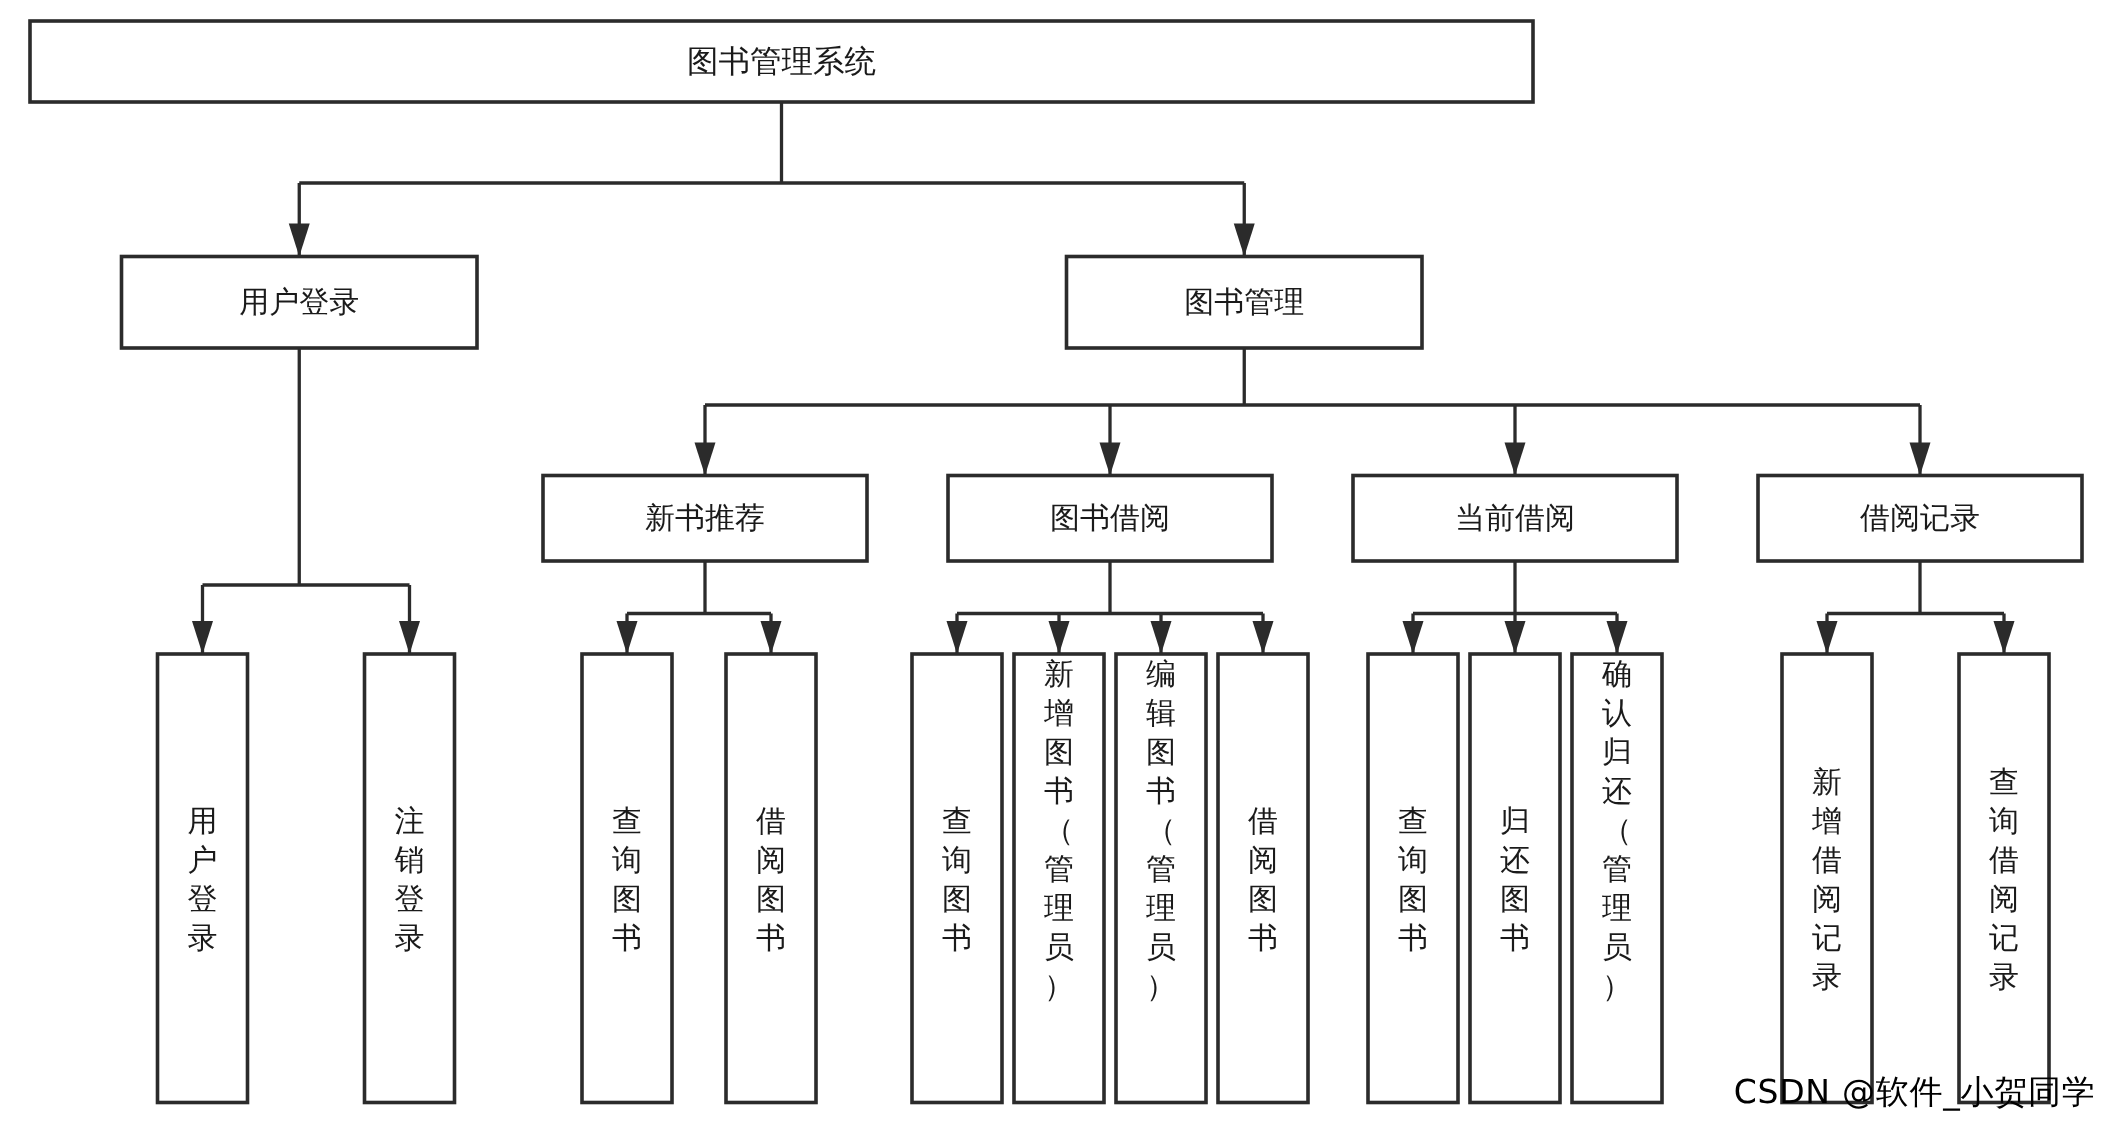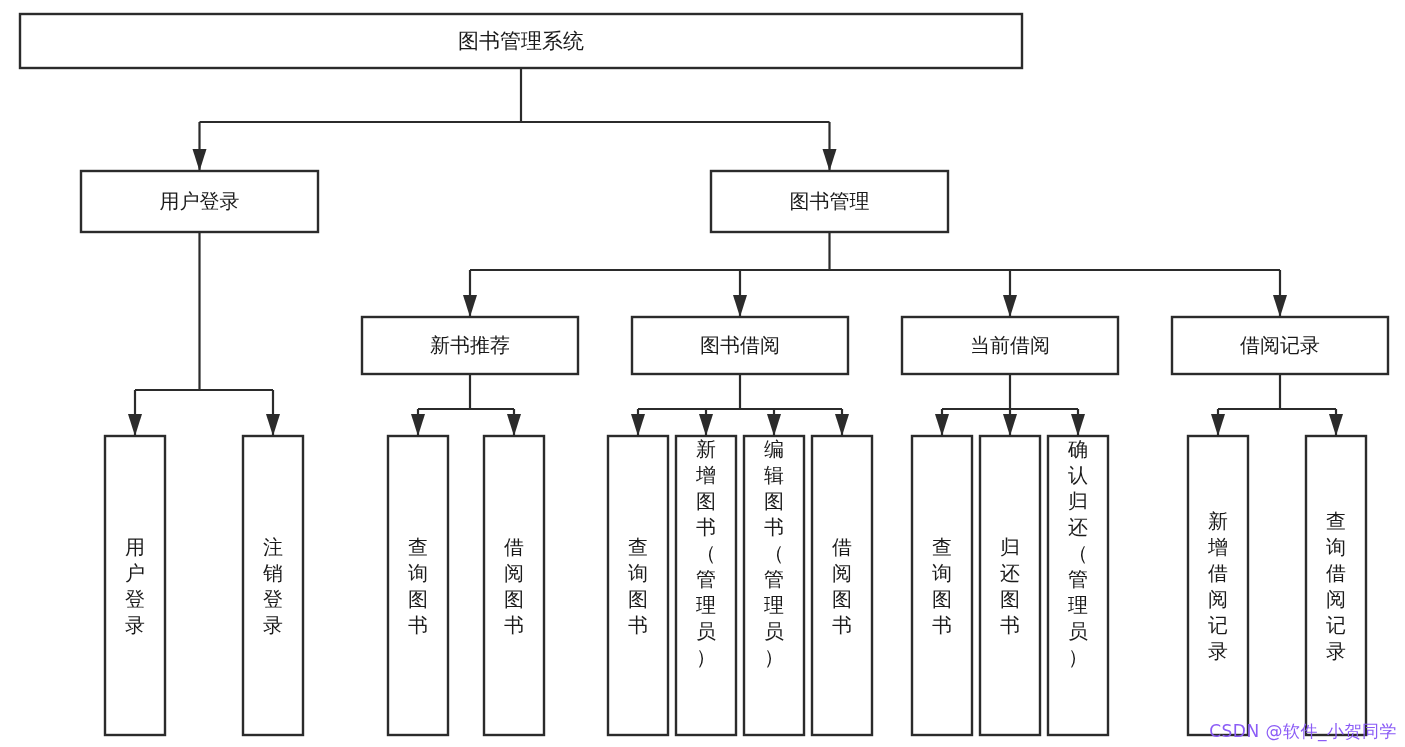--- a/index.html
+++ b/index.html
@@ -51,22 +51,22 @@
   }
   .arrow-head {
     fill: #2b2b2b;
     stroke: none;
   }
   .watermark {
     position: absolute;
     right: 8px;
     bottom: 4px;
     font-family: "DejaVu Sans", "Liberation Sans", sans-serif;
-    font-size: 17px;
-    color: #8b5cf6;
+    font-size: 22px;
+    color: #000000;
     white-space: nowrap;
     letter-spacing: 0.5px;
     margin-left: 24px;
   }
 </style>
 </head>
 <body>
 
 <div id="diagram-root">
 

